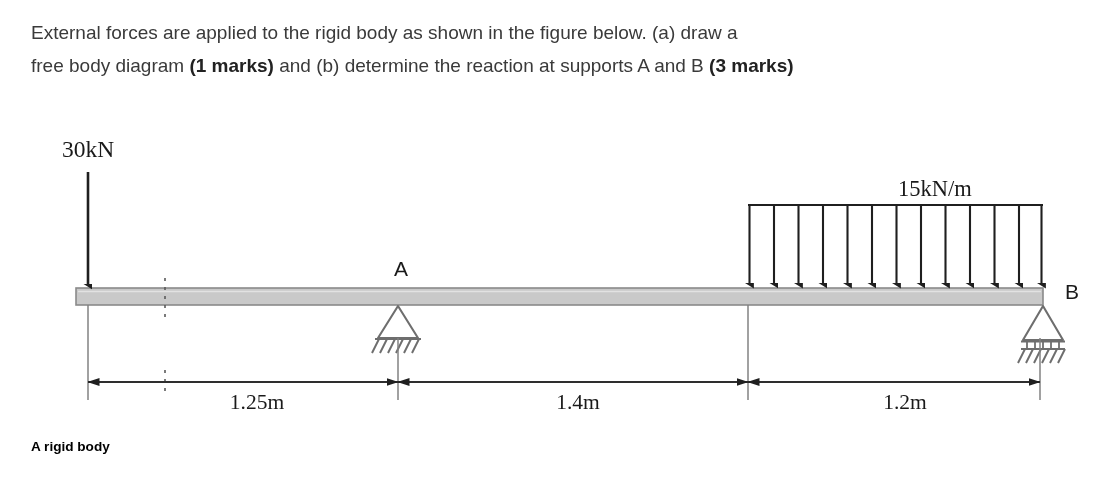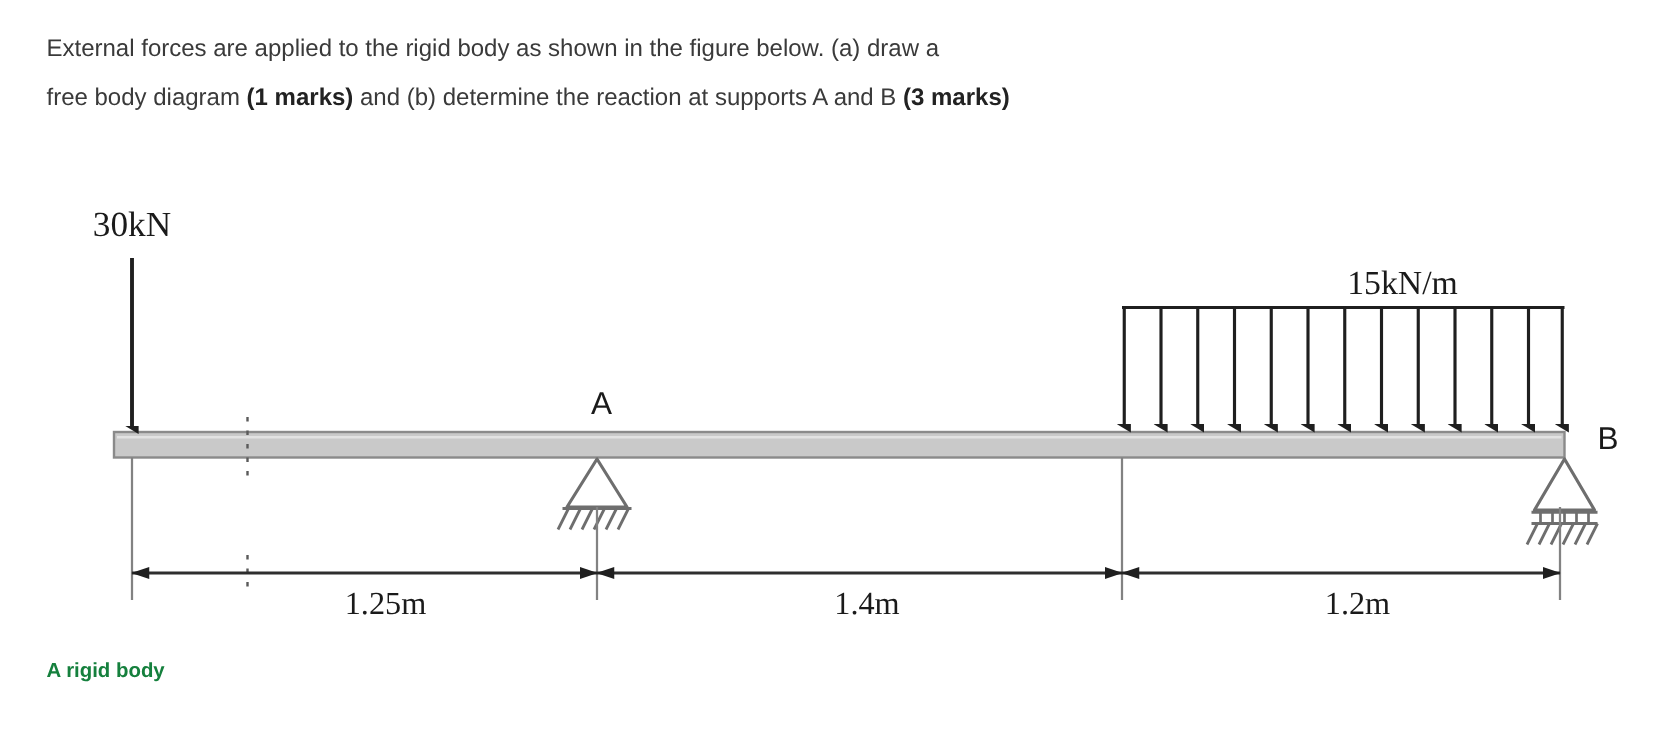--- a/index.html
+++ b/index.html
@@ -20,21 +20,21 @@
 
   
   #question-prompt {
     position: absolute;
     left: 31px;
     top: 16px;
     width: 1040px;
   }
   .prompt-line {
     font-family: "Liberation Sans", sans-serif;
-    font-size: 16px;
+    font-size: 19px;
     line-height: 33px;
     color: #3a3a3a;
     white-space: pre;
   }
   .prompt-line b { font-weight: bold; color: #222222; }
 
   
   #figure-svg {
     position: absolute;
     left: 0;
@@ -44,21 +44,21 @@
   }
 
   
   #figure-caption {
     position: absolute;
     left: 31px;
     top: 439px;
     font-family: "Liberation Sans", sans-serif;
     font-size: 13.6px;
     font-weight: bold;
-    color: #15803d;
+    color: #000000;
   }
 
   .serif-label {
     font-family: "Liberation Serif", serif;
     fill: #1a1a1a;
   }
   .sans-label {
     font-family: "Liberation Sans", sans-serif;
     fill: #1a1a1a;
   }

